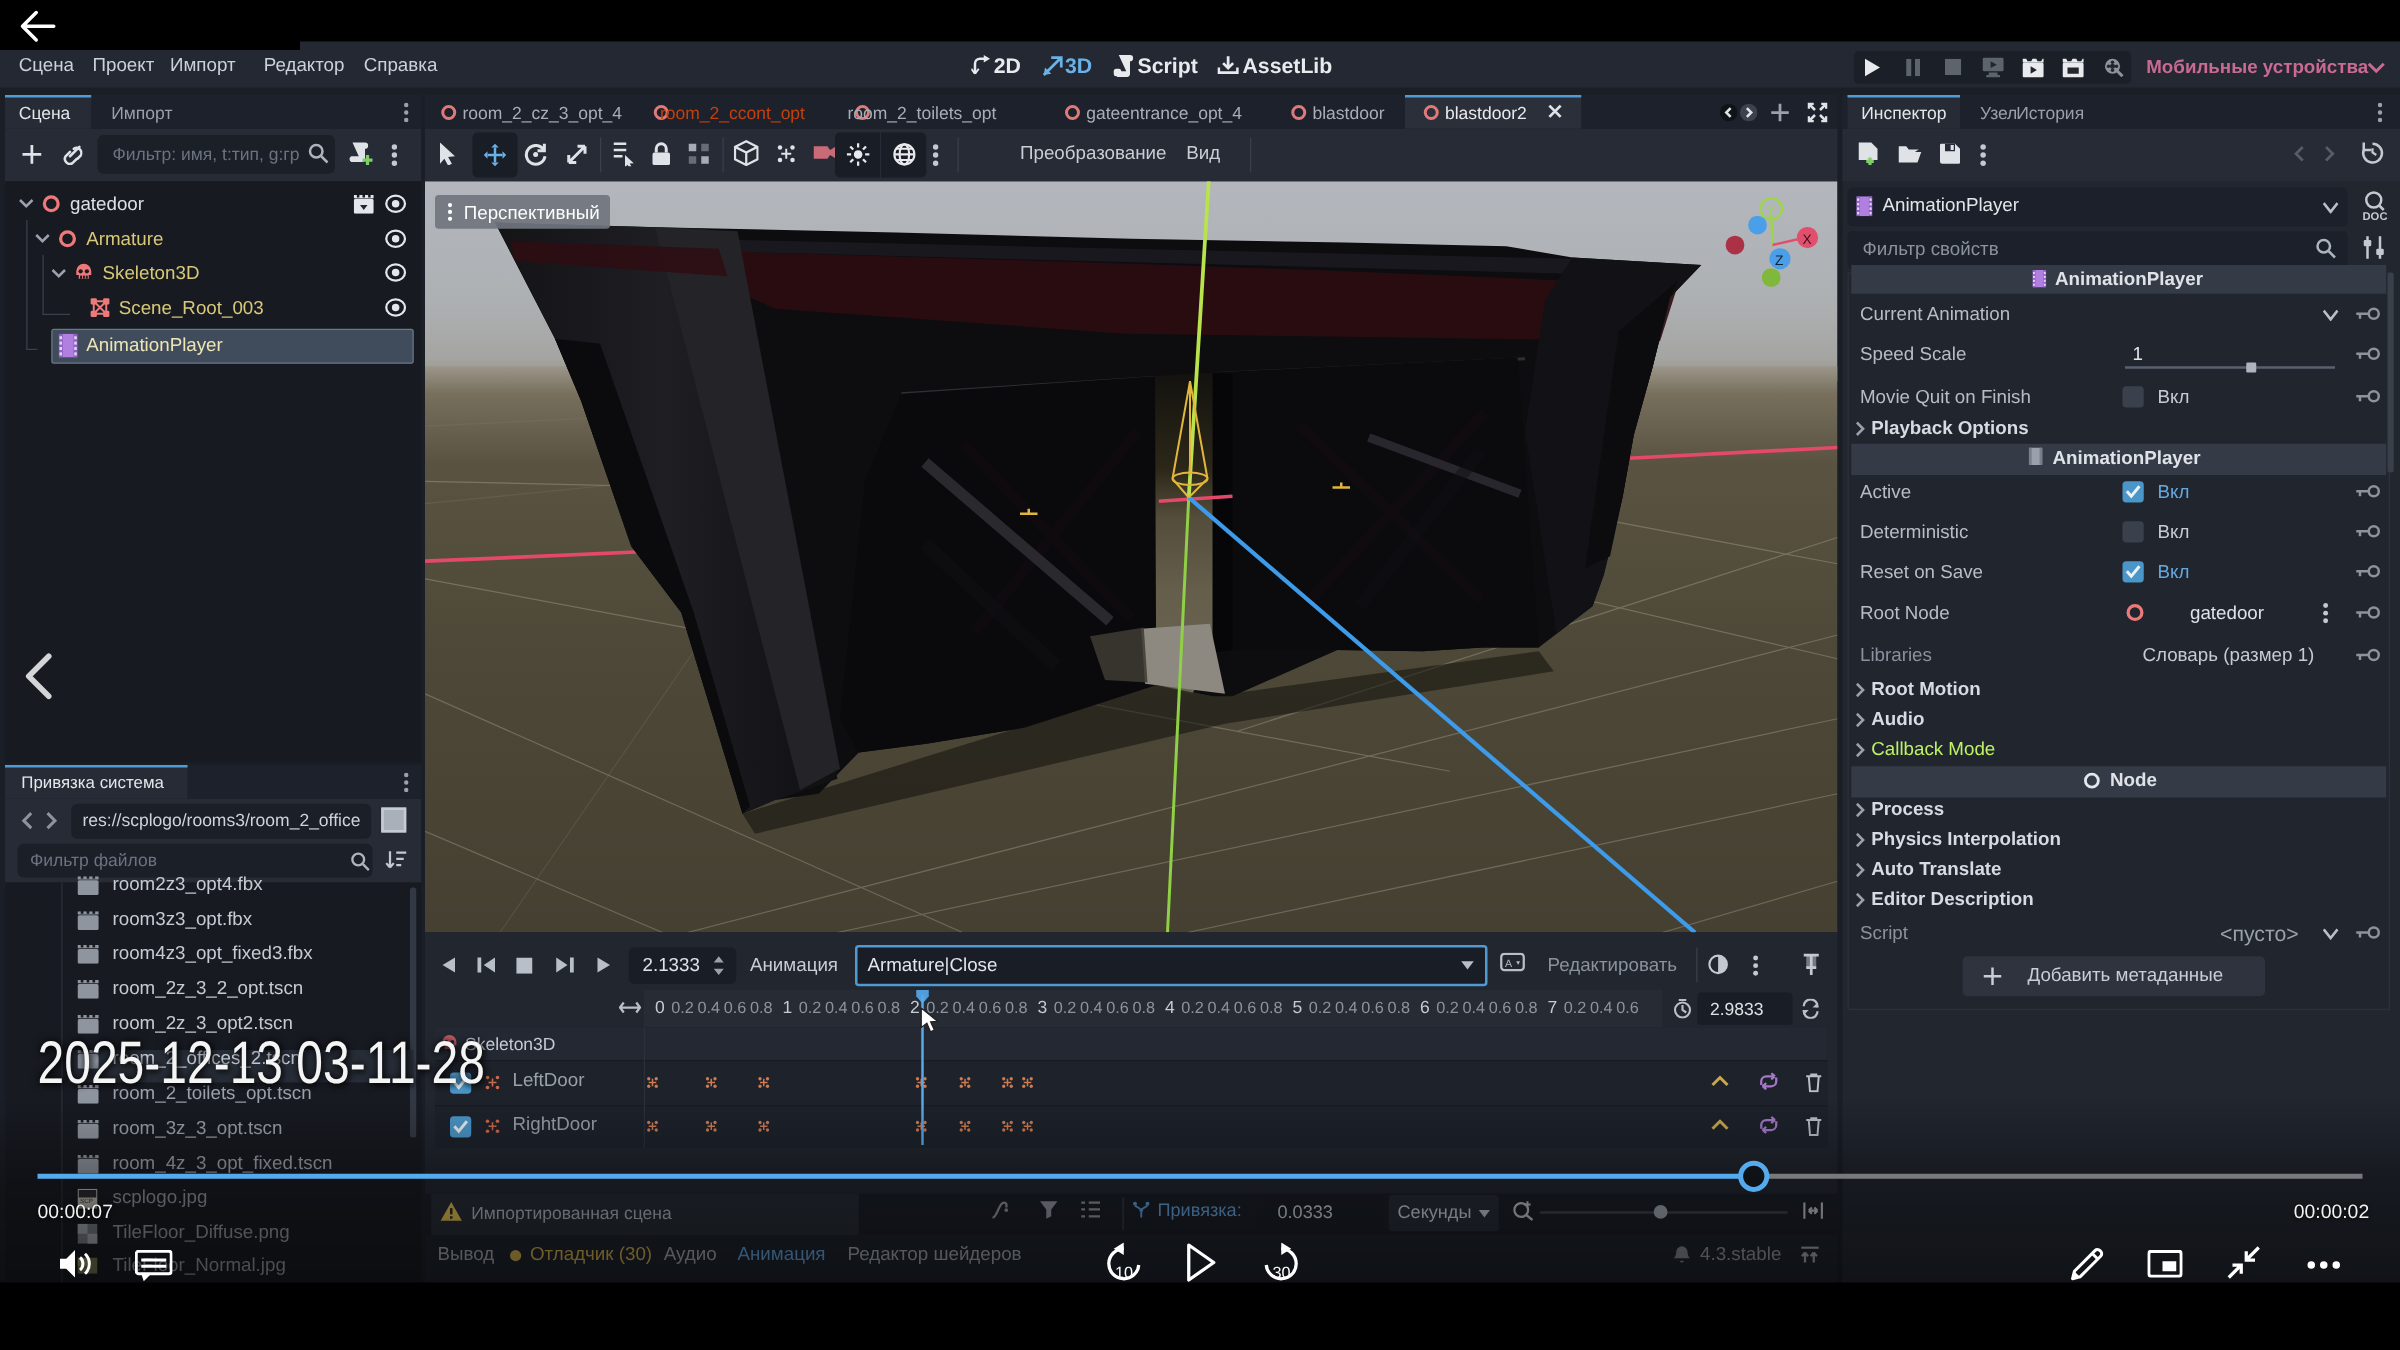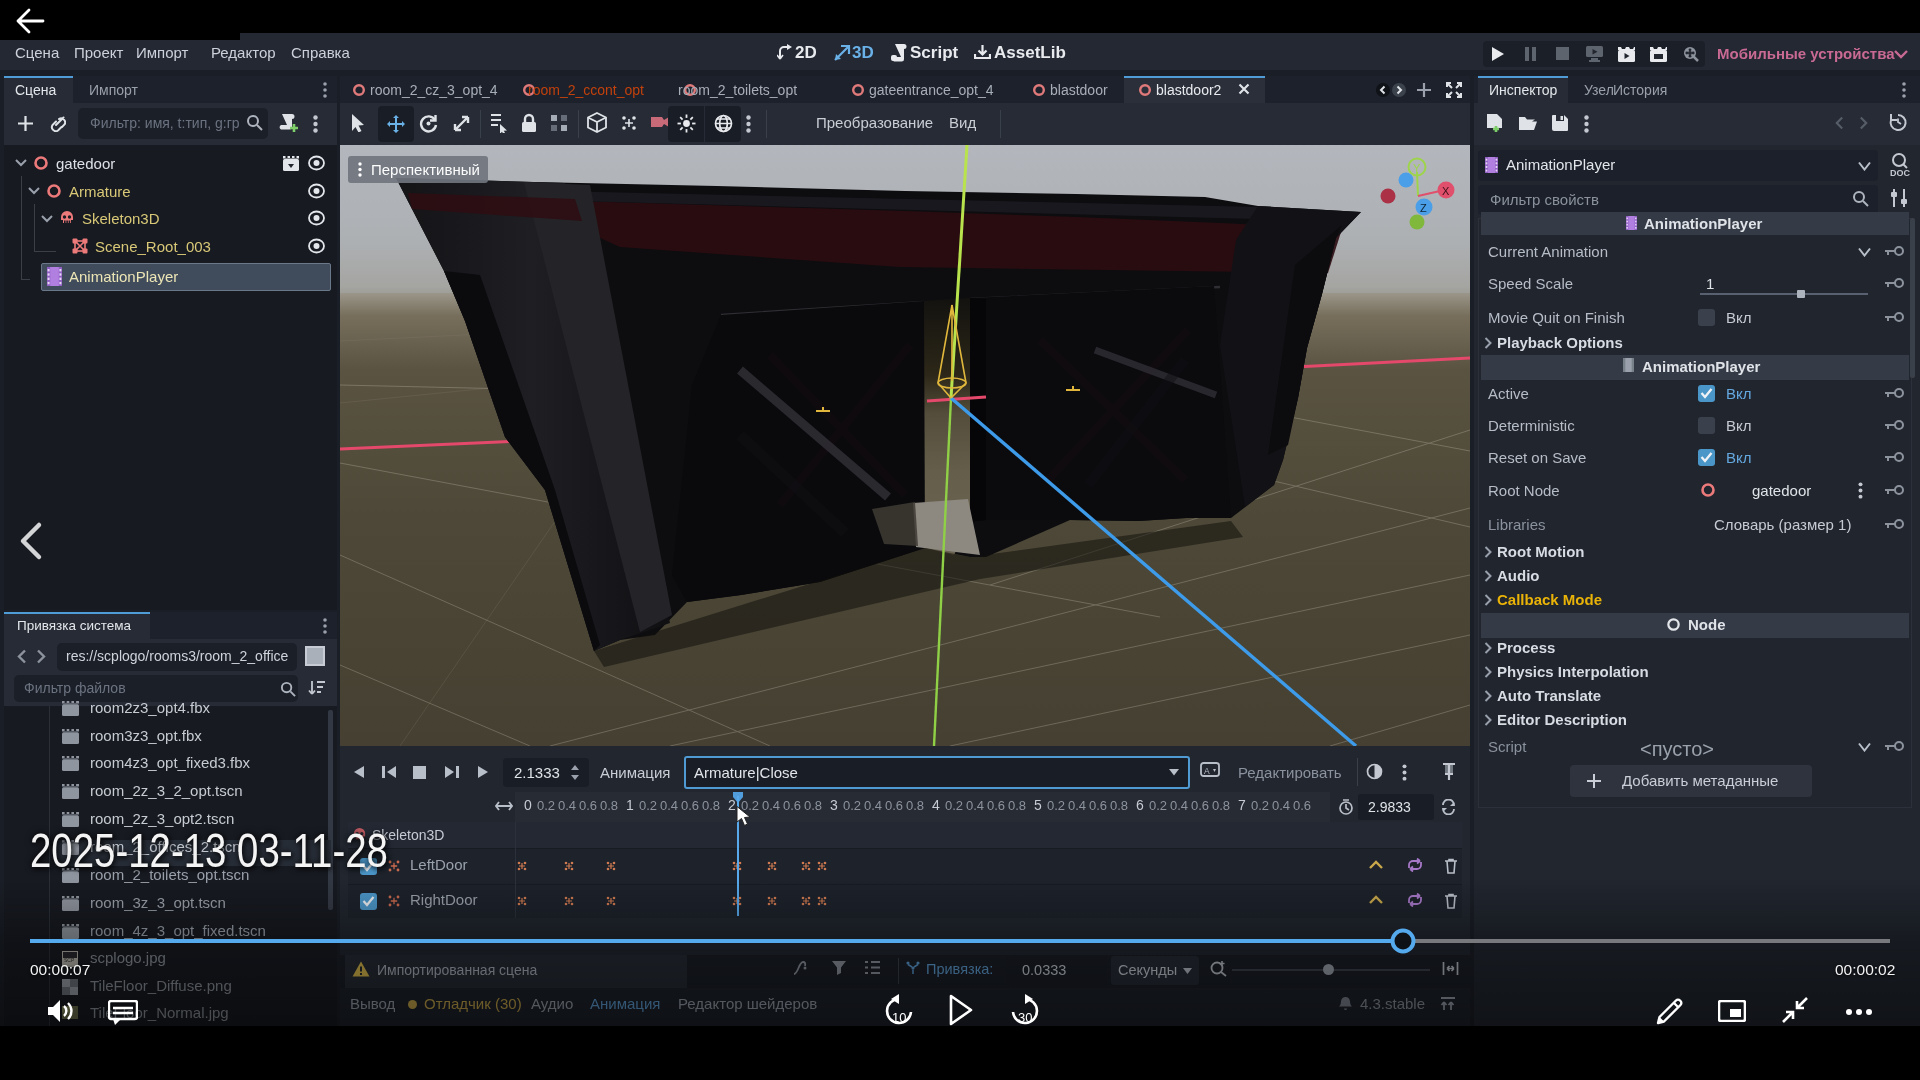--- a/index.html
+++ b/index.html
@@ -1045,21 +1045,21 @@
     <path d="M1.5 1 L6.5 6 1.5 11" stroke="#9aa1ac" stroke-width="2" fill="none"></path>
   </svg>
 <div class="txt" style="left:1497px;top:543px;font-size:15px;font-weight:bold;color:#d7dbe2">Root Motion</div>
 <svg class="a" style="left:1484px;top:570px" width="8" height="12" viewBox="0 0 8 12">
     <path d="M1.5 1 L6.5 6 1.5 11" stroke="#9aa1ac" stroke-width="2" fill="none"></path>
   </svg>
 <div class="txt" style="left:1497px;top:567px;font-size:15px;font-weight:bold;color:#d7dbe2">Audio</div>
 <svg class="a" style="left:1484px;top:594px" width="8" height="12" viewBox="0 0 8 12">
     <path d="M1.5 1 L6.5 6 1.5 11" stroke="#9aa1ac" stroke-width="2" fill="none"></path>
   </svg>
-<div class="txt" style="left:1497px;top:591px;font-size:15px;font-weight:bold;color:#eab308">Callback Mode</div>
+<div class="txt" style="left:1497px;top:591px;font-size:15px;font-weight:normal;color:#bef264">Callback Mode</div>
 
 <div class="a" style="left:1481px;top:613px;width:428px;height:25px;background:#343a46"></div>
 <svg class="a" style="left:1666px;top:617px" width="15" height="15" viewBox="0 0 16 16">
     <circle cx="8" cy="8" r="5.5" stroke="#e3e6ea" stroke-width="2.4" fill="none"></circle>
   </svg>
 <div class="txt" style="left:1688px;top:616px;font-size:15px;font-weight:bold;color:#dfe3e8">Node</div>
 <svg class="a" style="left:1484px;top:642px" width="8" height="12" viewBox="0 0 8 12">
     <path d="M1.5 1 L6.5 6 1.5 11" stroke="#9aa1ac" stroke-width="2" fill="none"></path>
   </svg>
 <div class="txt" style="left:1497px;top:639px;font-size:15px;font-weight:bold;color:#d7dbe2">Process</div>
@@ -1070,21 +1070,21 @@
 <svg class="a" style="left:1484px;top:690px" width="8" height="12" viewBox="0 0 8 12">
     <path d="M1.5 1 L6.5 6 1.5 11" stroke="#9aa1ac" stroke-width="2" fill="none"></path>
   </svg>
 <div class="txt" style="left:1497px;top:687px;font-size:15px;font-weight:bold;color:#d7dbe2">Auto Translate</div>
 <svg class="a" style="left:1484px;top:714px" width="8" height="12" viewBox="0 0 8 12">
     <path d="M1.5 1 L6.5 6 1.5 11" stroke="#9aa1ac" stroke-width="2" fill="none"></path>
   </svg>
 <div class="txt" style="left:1497px;top:711px;font-size:15px;font-weight:bold;color:#d7dbe2">Editor Description</div>
 
 <div class="txt" style="left:1488px;top:738px;font-size:15px;color:#8b929d">Script</div>
-<div class="txt" style="left:1640px;top:738px;font-size:20px;color:#9aa1ab">&lt;пусто&gt;</div>
+<div class="txt" style="left:1776px;top:738px;font-size:17px;color:#9aa1ab">&lt;пусто&gt;</div>
 <svg class="a" style="left:1858px;top:742px" width="13" height="10" viewBox="0 0 13 10">
     <path d="M1 1.5 l5.5 7 5.5-7" fill="none" stroke="#b9bfc8" stroke-width="2"></path>
   </svg>
 <svg class="a" style="left:1884px;top:740px" width="20" height="12" viewBox="0 0 20 12">
     <path d="M1 6 h10 M4 6 v4" stroke="#8d939d" stroke-width="2"></path>
     <circle cx="15" cy="6" r="4" stroke="#8d939d" stroke-width="2" fill="none"></circle>
   </svg>
 <div class="a" style="left:1570px;top:765px;width:242px;height:32px;background:#2e333e;border-radius:4px"></div>
 <svg class="a" style="left:1586px;top:773px" width="16" height="16" viewBox="0 0 16 16">
     <path d="M8 1 v14 M1 8 h14" stroke="#c9ced6" stroke-width="2"></path>

